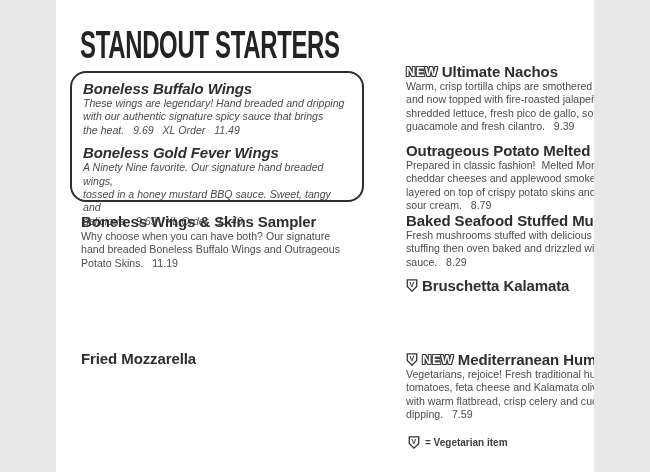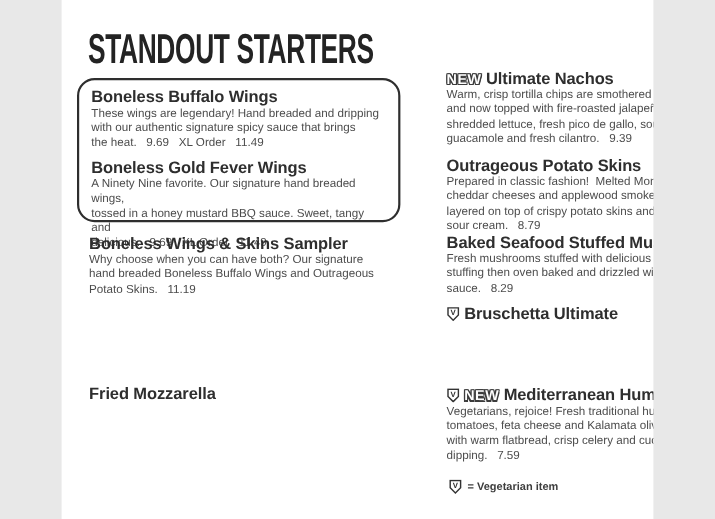--- a/index.html
+++ b/index.html
@@ -29,21 +29,21 @@
     position: absolute;
     left: 14px;
     top: 71px;
     width: 294px;
     height: 131px;
     border: 2px solid #2e2e2e;
     border-radius: 16px;
     padding: 8px 11px 0 11px;
   }
   .item { position: absolute; width: 292px; }
-  .featured-box .item { position: static; width: auto; margin-bottom: 8px; }
+  .featured-box .item { position: static; width: auto; margin-bottom: 8px; font-style: italic; }
   .item-heading {
     display: flex;
     align-items: center;
     gap: 4px;
     height: 15px;
     margin-bottom: 1px;
   }
   .item-name {
     font-size: 15px;
     font-weight: bold;
@@ -150,21 +150,21 @@
       <span class="item-name">Ultimate Nachos</span>
     </div>
     <div class="item-desc">Warm, crisp tortilla chips are smothered in a blend of cheeses
 and now topped with fire-roasted jalapeños, black beans,
 shredded lettuce, fresh pico de gallo, sour cream, fresh
 guacamole and fresh cilantro.&nbsp;&nbsp; 9.39</div>
   </div>
 
   <div class="item pos-right-2">
     <div class="item-heading">
-      <span class="item-name">Outrageous Potato Skins</span>
+      <span class="item-name">Outrageous Potato Melted</span>
     </div>
     <div class="item-desc">Prepared in classic fashion!&nbsp; Melted Monterey Jack and
 cheddar cheeses and applewood smoked bacon are
 layered on top of crispy potato skins and served with
 sour cream.&nbsp;&nbsp; 8.79</div>
   </div>
 
   <div class="item pos-right-3">
     <div class="item-heading">
       <span class="item-name">Baked Seafood Stuffed Mushrooms</span>
@@ -173,21 +173,21 @@
 stuffing then oven baked and drizzled with cheddar cheese
 sauce.&nbsp;&nbsp; 8.29</div>
   </div>
 
   <div class="item pos-right-4">
     <div class="item-heading">
       <svg class="veg-icon" viewBox="0 0 20 22" xmlns="http://www.w3.org/2000/svg">
         <path d="M2 1.5 H18 V12.5 L10 20.5 L2 12.5 Z" fill="none" stroke="#333333" stroke-width="2.2"></path>
         <text x="10" y="13" text-anchor="middle" font-family="Liberation Sans, sans-serif" font-size="12" font-weight="bold" fill="#333333">V</text>
       </svg>
-      <span class="item-name">Bruschetta Ultimate</span>
+      <span class="item-name">Bruschetta Kalamata</span>
     </div>
   </div>
 
   <div class="item pos-right-5">
     <div class="item-heading">
       <svg class="veg-icon" viewBox="0 0 20 22" xmlns="http://www.w3.org/2000/svg">
         <path d="M2 1.5 H18 V12.5 L10 20.5 L2 12.5 Z" fill="none" stroke="#333333" stroke-width="2.2"></path>
         <text x="10" y="13" text-anchor="middle" font-family="Liberation Sans, sans-serif" font-size="12" font-weight="bold" fill="#333333">V</text>
       </svg>
       <span class="new-badge">NEW</span>

